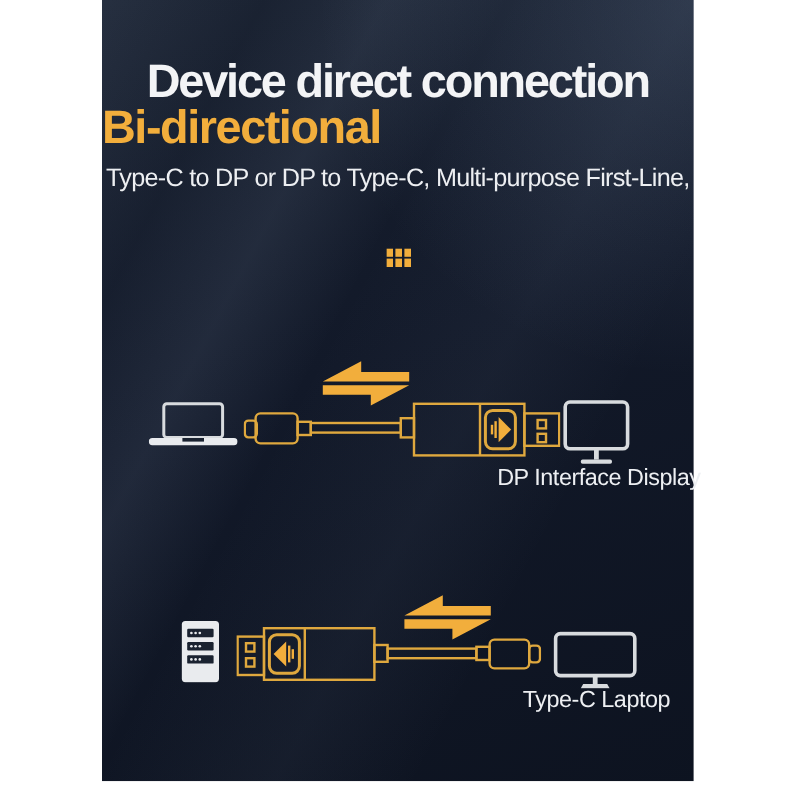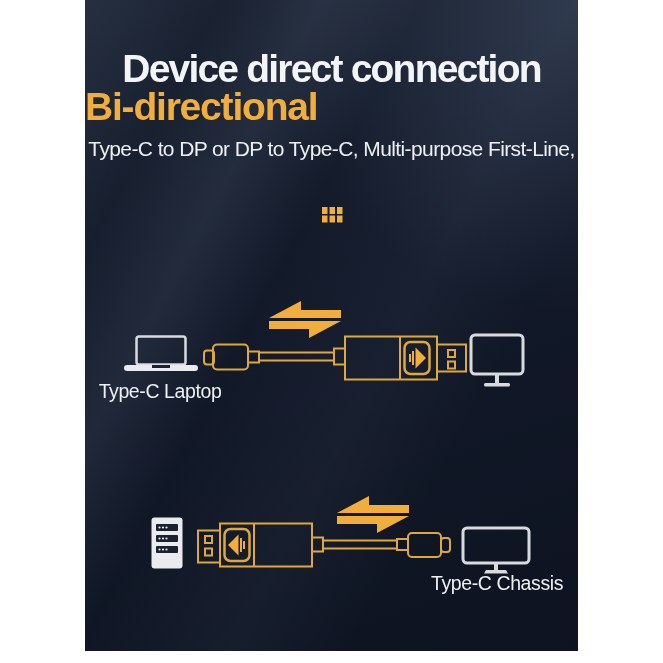--- a/index.html
+++ b/index.html
@@ -92,21 +92,21 @@
     <rect x="245" y="16" width="7" height="7" fill="none" stroke="var(--connector)" stroke-width="2"></rect>
     <rect x="245" y="27.5" width="7" height="7" fill="none" stroke="var(--connector)" stroke-width="2"></rect>
   </svg>
 
   <svg class="abs" style="left:469px;top:333px" width="56" height="55" viewBox="0 0 56 55">
     <rect x="2" y="2" width="52" height="39" rx="4" fill="none" stroke="var(--icon_gray)" stroke-width="3"></rect>
     <rect x="26" y="41" width="4" height="9" fill="var(--icon_gray)"></rect>
     <rect x="15" y="50" width="26" height="3.5" rx="1.5" fill="var(--icon_gray)"></rect>
   </svg>
 
-  <div class="abs device-label" style="left:160px;top:380px">Type-C Laptop</div>
+  <div class="abs device-label" style="left:499px;top:387px">DP Interface Display</div>
 
   <svg class="abs" style="left:336px;top:494px" width="74" height="41" viewBox="0 0 74 41">
     <path d="M1,19 L33,2 L33,11 L73,11 L73,19 Z" fill="var(--accent)"></path>
     <path d="M73,22 L41,39 L41,30 L1,30 L1,22 Z" fill="var(--accent)"></path>
   </svg>
 
   <svg class="abs" style="left:151px;top:517px" width="32" height="52" viewBox="0 0 32 52">
     <rect x="0.5" y="0.5" width="31" height="51" rx="3" fill="var(--icon_fill)"></rect>
     <rect x="5" y="7" width="22" height="7" rx="1" fill="var(--slot_dark)"></rect>
     <rect x="5" y="18" width="22" height="7" rx="1" fill="var(--slot_dark)"></rect>
@@ -143,14 +143,14 @@
     <rect x="211" y="12" width="33" height="24" rx="4" fill="none" stroke="var(--connector)" stroke-width="2"></rect>
     <rect x="244" y="17" width="9" height="14" rx="3" fill="none" stroke="var(--connector)" stroke-width="2"></rect>
   </svg>
 
   <svg class="abs" style="left:461px;top:526px" width="70" height="48" viewBox="0 0 70 48">
     <rect x="2" y="2" width="66" height="35" rx="4" fill="none" stroke="var(--icon_gray)" stroke-width="3"></rect>
     <rect x="33" y="37" width="4" height="7" fill="var(--icon_gray)"></rect>
     <polygon points="25,44 45,44 47,47.5 23,47.5" fill="var(--icon_gray)"></polygon>
   </svg>
 
-  <div class="abs device-label" style="left:497px;top:572px">Type-C Chassis</div>
+  <div class="abs device-label" style="left:497px;top:572px">Type-C Laptop</div>
 </div>
 
 </body></html>

